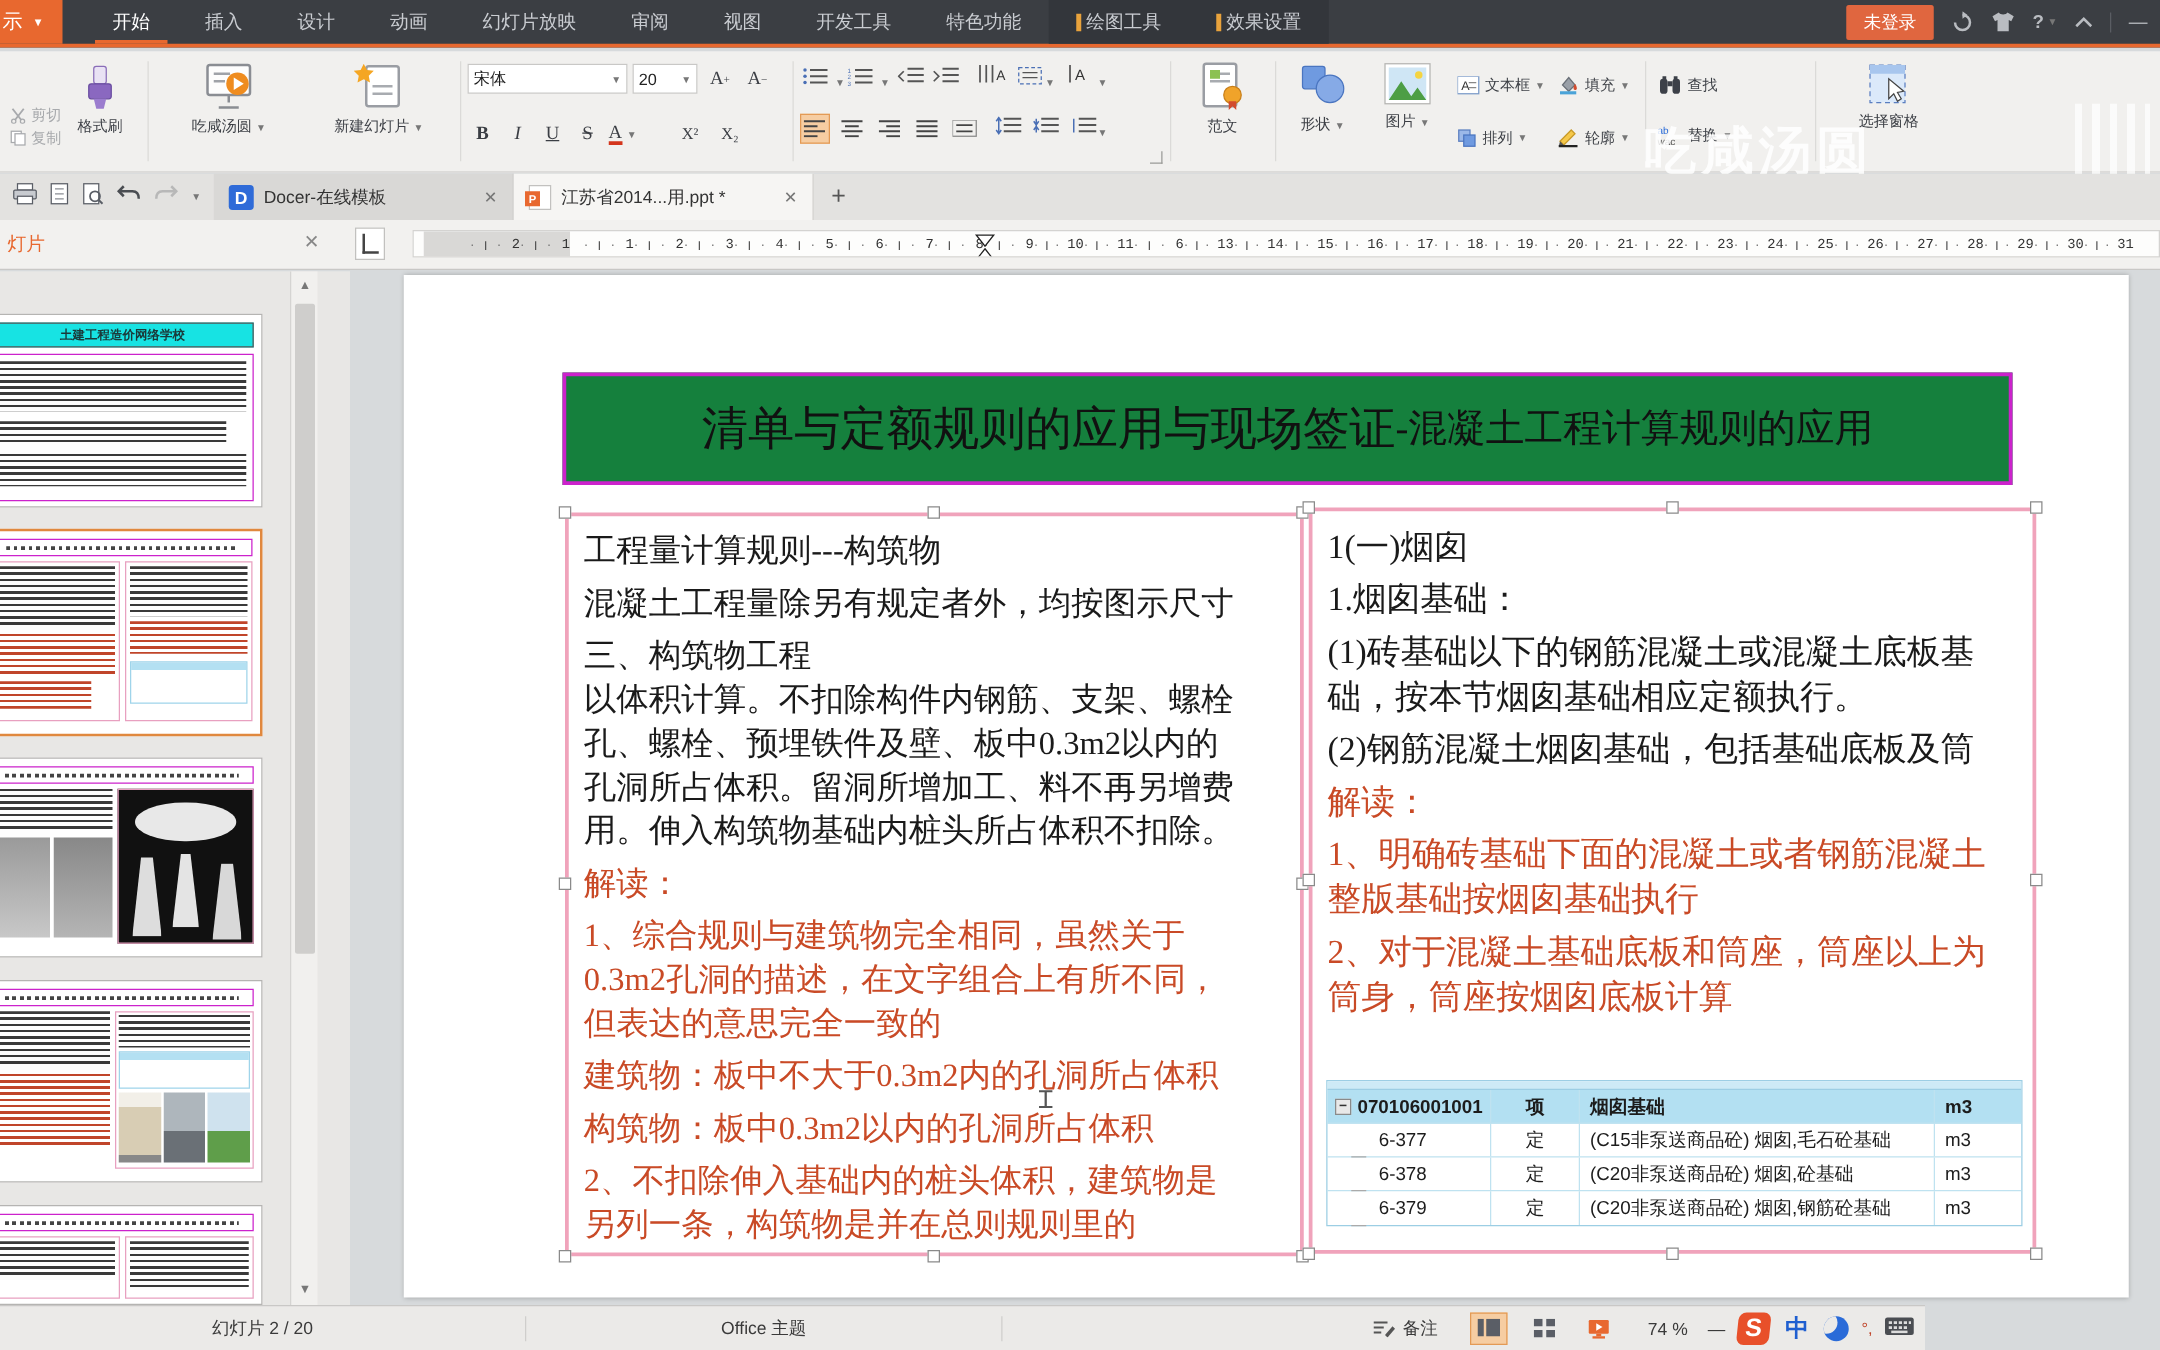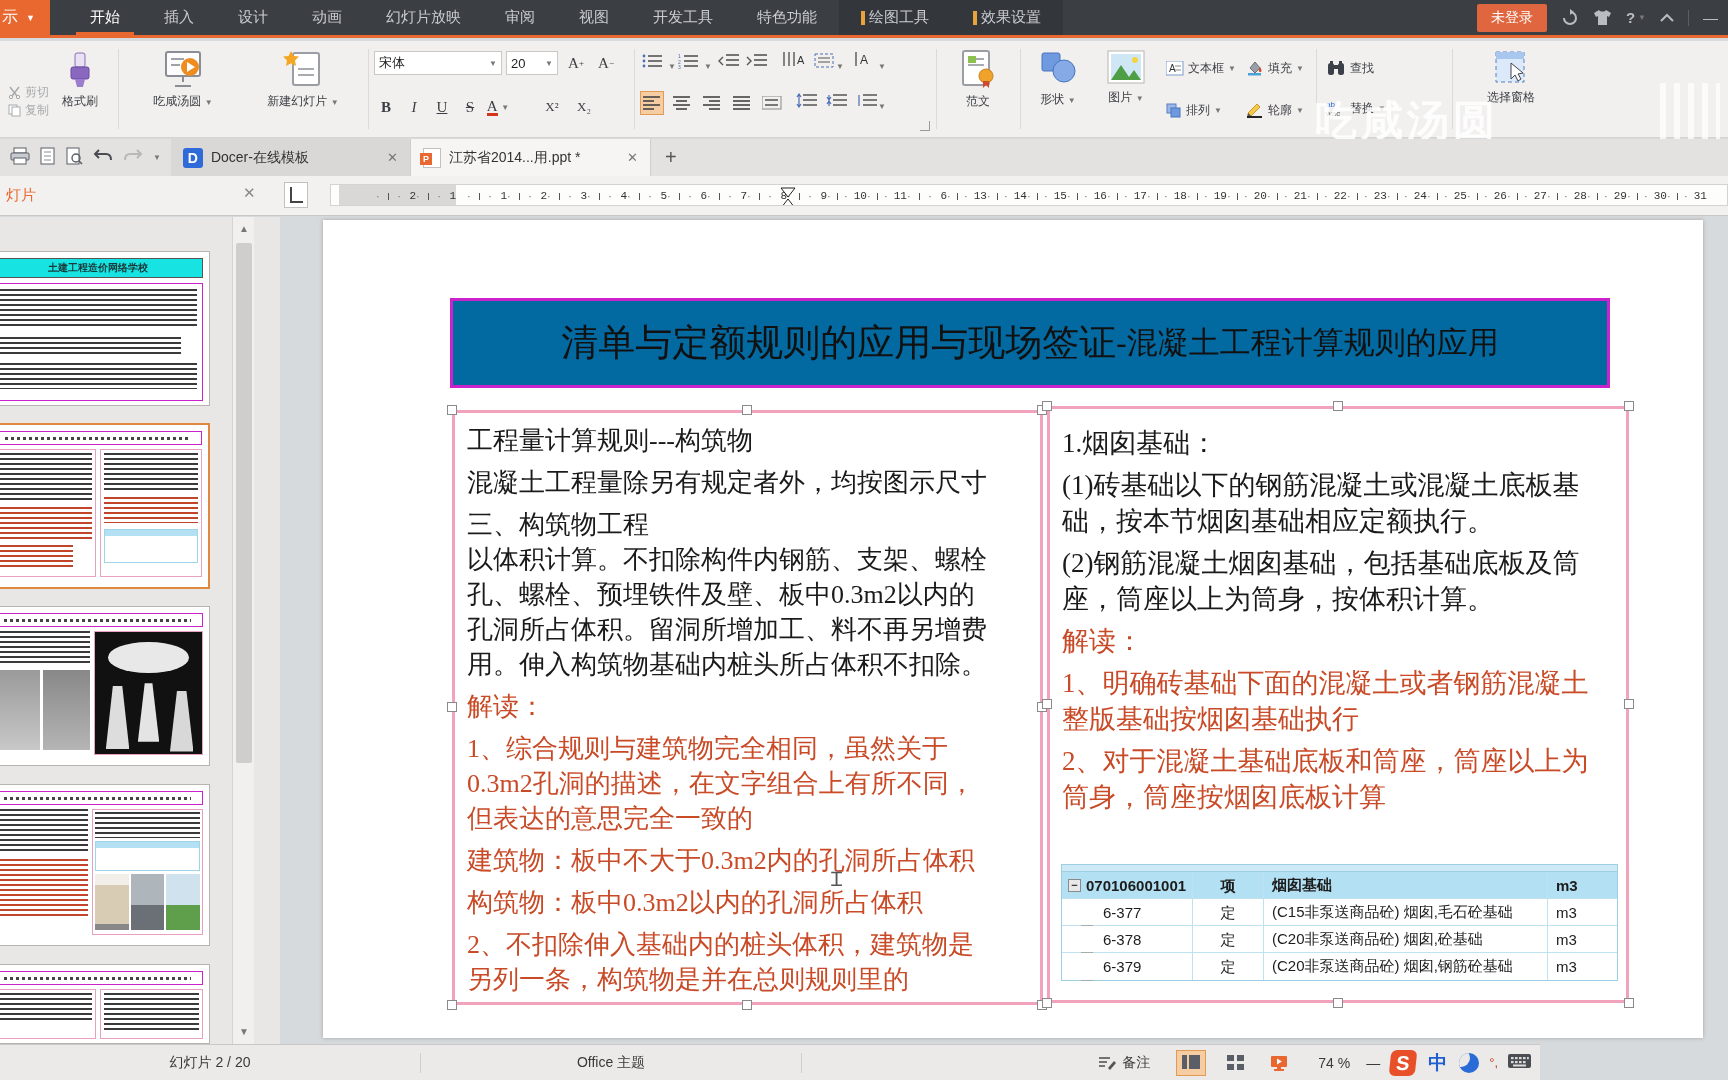--- a/index.html
+++ b/index.html
@@ -73,21 +73,21 @@
   .faketext { background:repeating-linear-gradient(#3a3a3a 0 2px, transparent 2px 5px); }
   .fakered { background:repeating-linear-gradient(#c0452a 0 2px, transparent 2px 5px); }
   .minitable { border:1px solid #9fd4ea; background:linear-gradient(#b3e0f2 0 6px, #fff 6px); }
   .vscroll { position:absolute; left:232px; top:0; width:22px; height:827px; background:#f1f0ee; border-left:1px solid #d5d4d2; }
   .varrow { position:absolute; left:3px; width:16px; height:16px; color:#777; font-size:10px; text-align:center; line-height:16px; }
   .vthumb { position:absolute; left:3px; top:26px; width:16px; height:520px; background:#cfcecc; border-radius:2px; }
 
   .canvas { position:absolute; left:280px; top:0; right:0; height:827px; background:#d7dadc; }
   .slide { position:absolute; left:43px; top:3px; width:1380px; height:818px; background:#fff; box-shadow:0 0 4px rgba(0,0,0,.25); }
 
-  .titlebox { position:absolute; left:127px; top:78px; width:1160px; height:90px; border:3px solid #cc22cc; display:flex; align-items:center; justify-content:center; background:#0369a1; }
+  .titlebox { position:absolute; left:127px; top:78px; width:1160px; height:90px; border:3px solid #cc22cc; display:flex; align-items:center; justify-content:center; background:#15803d; }
   .titlebox .t1 { font-family:"Liberation Serif",serif; font-size:37px; color:#111; }
   .titlebox .t2 { font-family:"Liberation Serif",serif; font-size:31px; color:#111; }
 
   .tbox { position:absolute; background:#fff; border:3px solid #f0a3bb; font-family:"Liberation Serif",serif; }
   .tbox-left { left:129px; top:190px; width:591px; height:595px; padding:10px 12px; }
   .tbox-right { left:724px; top:186px; width:582px; height:597px; padding:10px 12px; }
   .ln { font-size:26px; line-height:35px; color:#1a1a1a; white-space:nowrap; }
   .tbox-right .ln { font-size:27px; line-height:36px; }
   .ln.red { color:#c94a26; }
   .ln.para { margin-top:7px; }
@@ -852,25 +852,25 @@
       <div class="handle" style="left:124px; top:185px;"></div>
       <div class="handle" style="left:419px; top:185px;"></div>
       <div class="handle" style="left:714px; top:185px;"></div>
       <div class="handle" style="left:124px; top:482px;"></div>
       <div class="handle" style="left:714px; top:482px;"></div>
       <div class="handle" style="left:124px; top:780px;"></div>
       <div class="handle" style="left:419px; top:780px;"></div>
       <div class="handle" style="left:714px; top:780px;"></div>
 
       <div class="tbox tbox-right">
+        <div class="ln">1(一)烟囱</div>
         <div class="ln para">1.烟囱基础：</div>
         <div class="ln para">(1)砖基础以下的钢筋混凝土或混凝土底板基</div>
         <div class="ln">础，按本节烟囱基础相应定额执行。</div>
         <div class="ln para">(2)钢筋混凝土烟囱基础，包括基础底板及筒</div>
-        <div class="ln">座，筒座以上为筒身，按体积计算。</div>
         <div class="ln red para">解读：</div>
         <div class="ln red para">1、明确砖基础下面的混凝土或者钢筋混凝土</div>
         <div class="ln red">整版基础按烟囱基础执行</div>
         <div class="ln red para">2、对于混凝土基础底板和筒座，筒座以上为</div>
         <div class="ln red">筒身，筒座按烟囱底板计算</div>
 
         <div class="stable">
           <div class="partial"></div>
           <div class="srow head">
             <div class="c-code">

